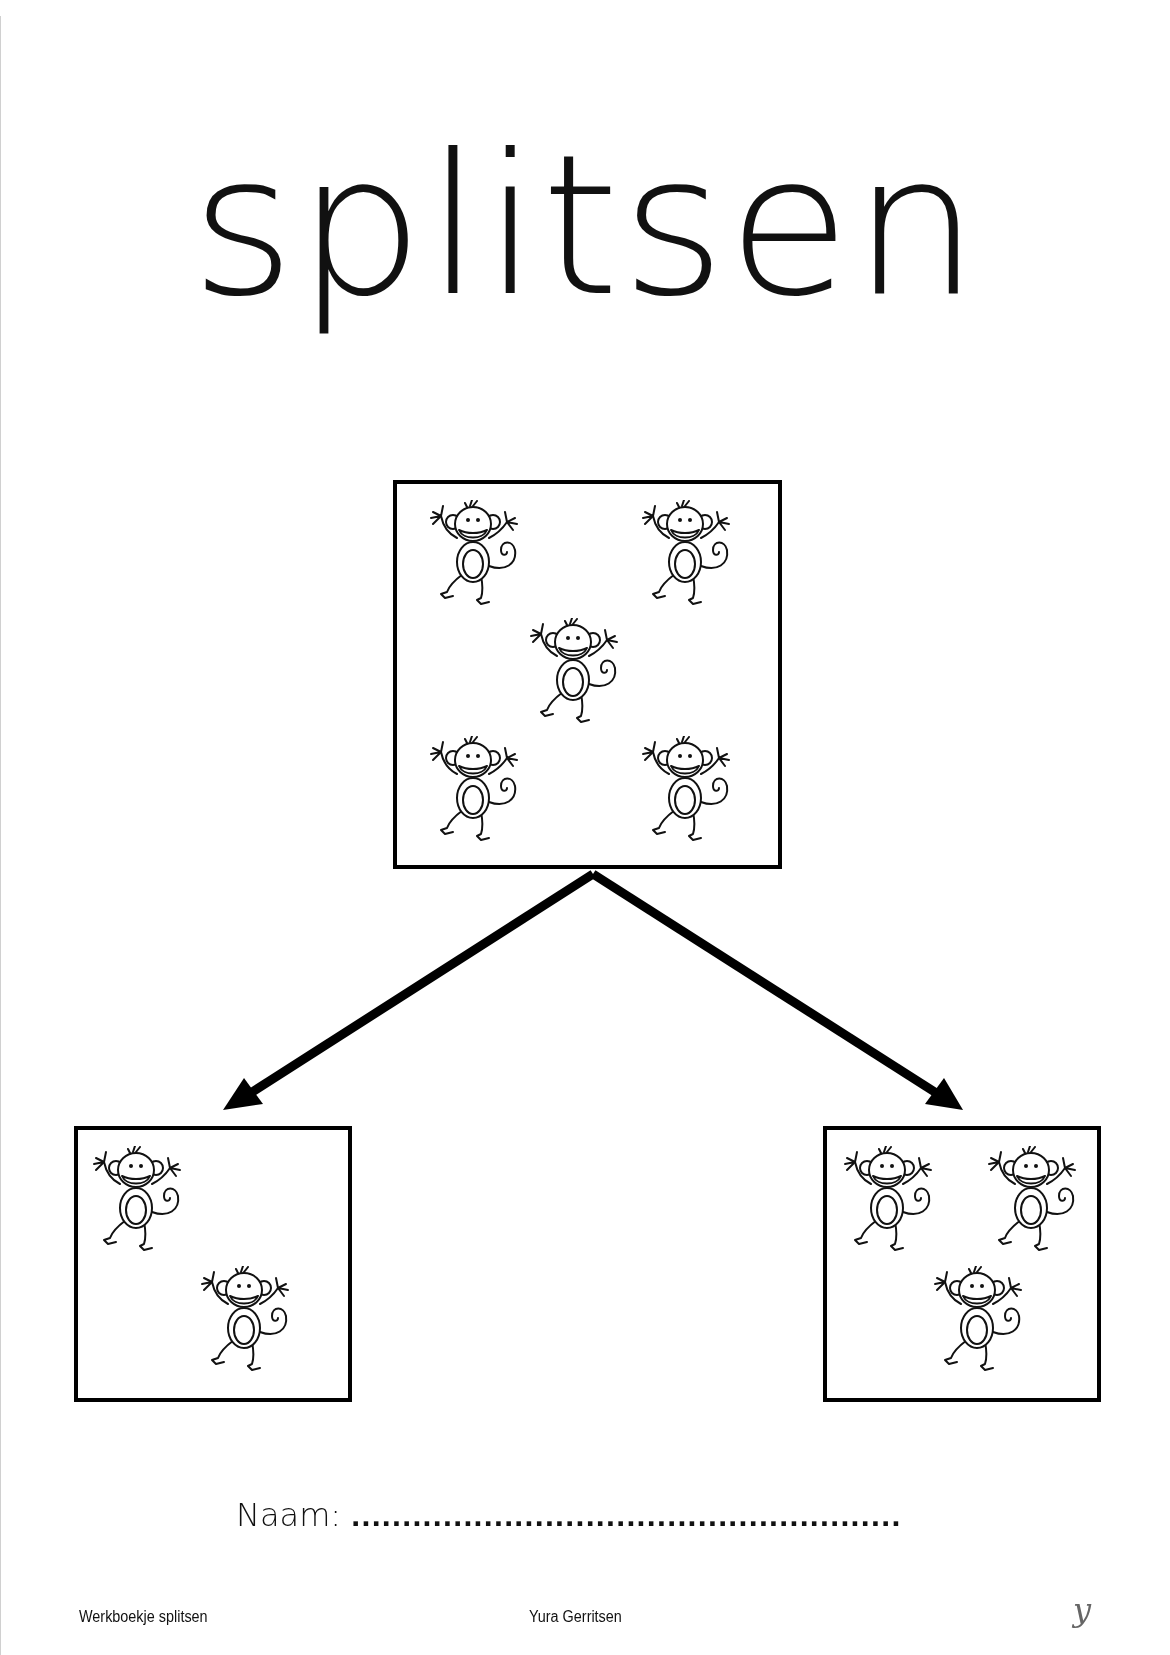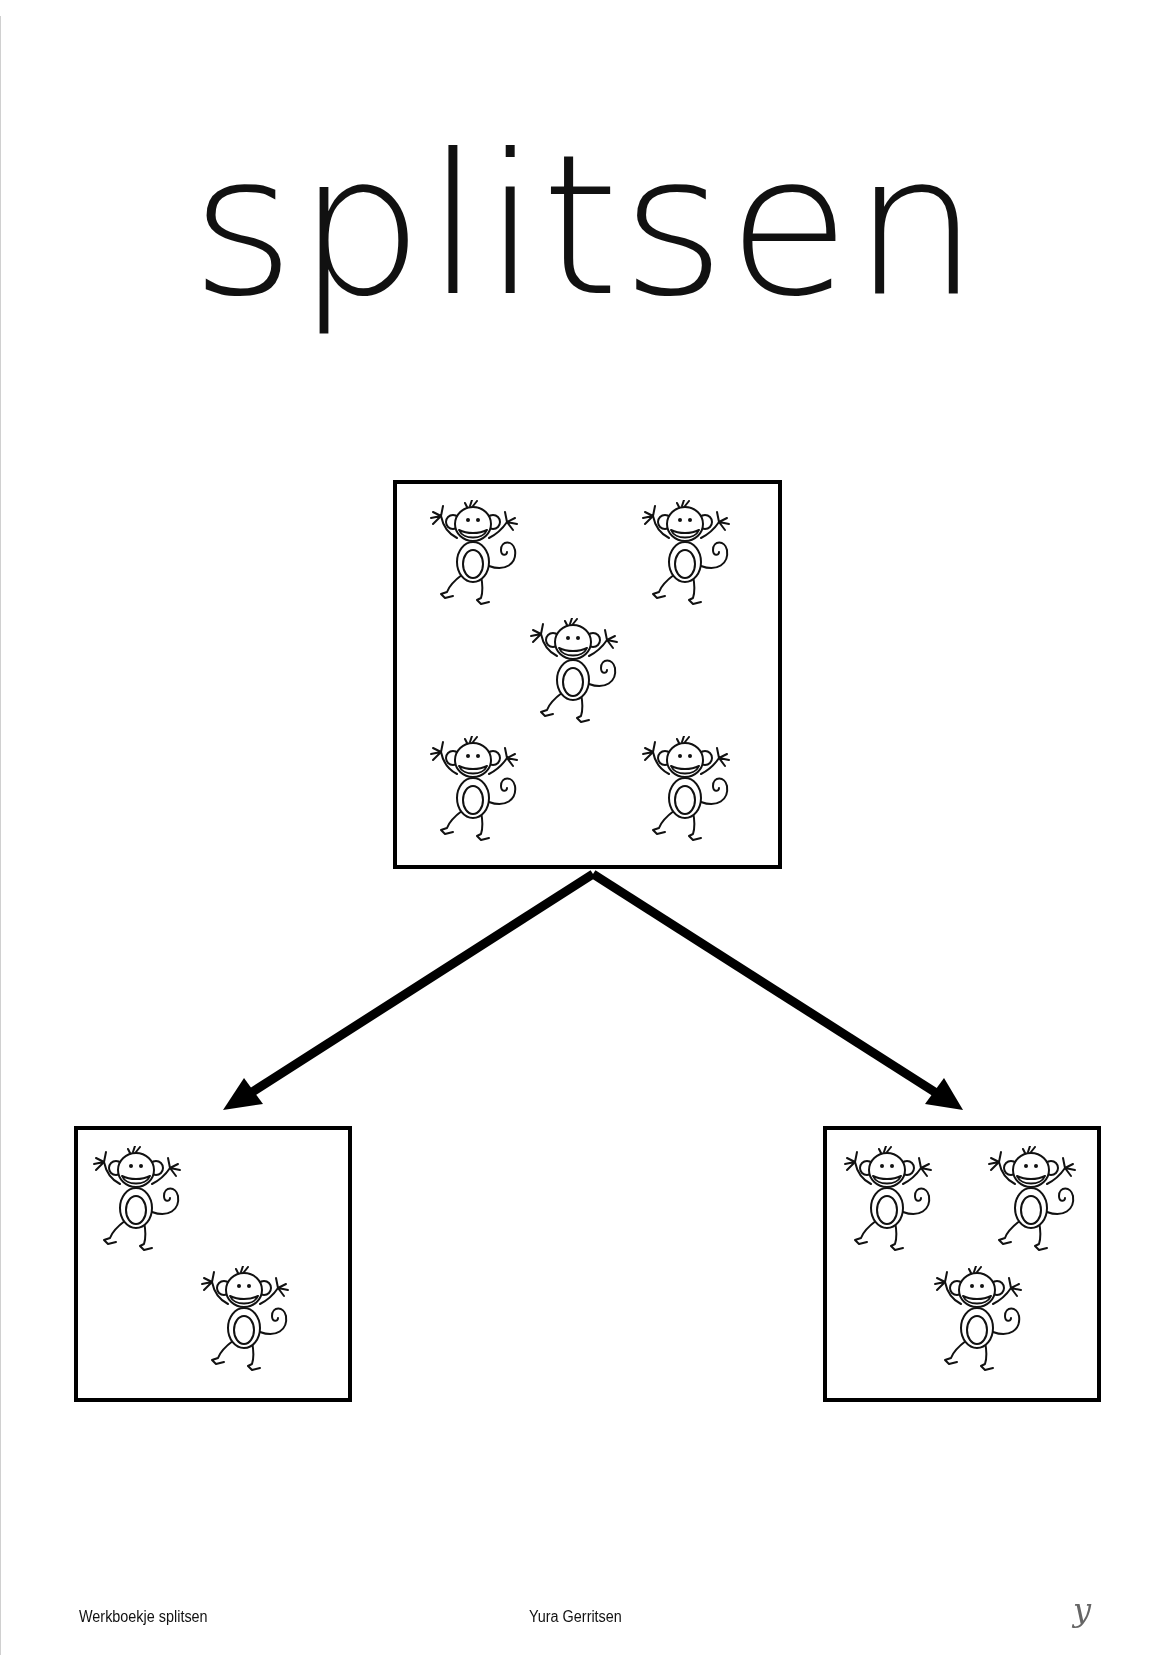--- a/index.html
+++ b/index.html
@@ -100,18 +100,22 @@
         <use href="#monkey"></use>
       </svg>
     <svg class="monkey" style="left:150px;top:16px">
         <use href="#monkey"></use>
       </svg>
     <svg class="monkey" style="left:96px;top:136px">
         <use href="#monkey"></use>
       </svg>
   </div>
 
+  <div class="naam">
+    <span>Naam:</span>
+    <span class="dots">......................................................</span>
+  </div>
 
   <div class="footer left">Werkboekje splitsen</div>
   <div class="footer mid">Yura Gerritsen</div>
   <div class="logo">y</div>
 
 </div>
 
 </body></html>

